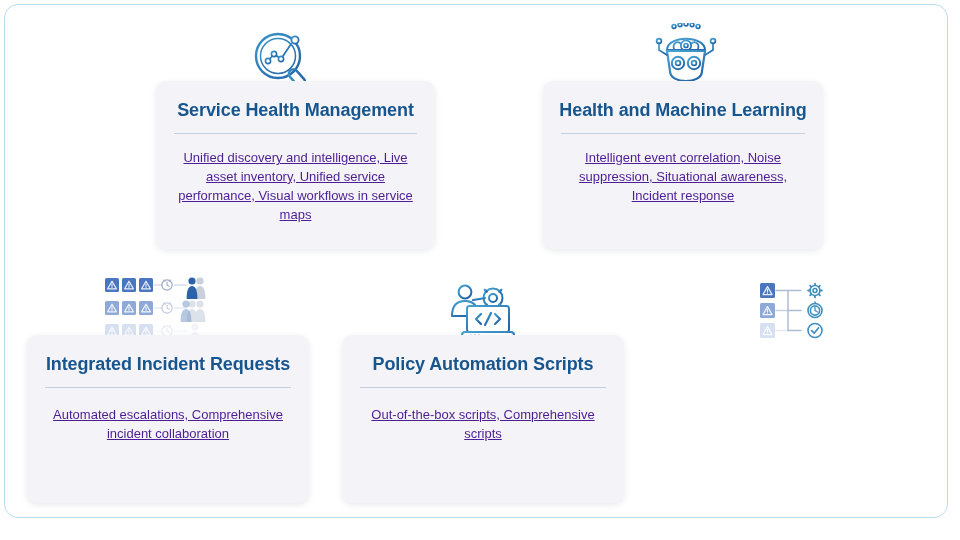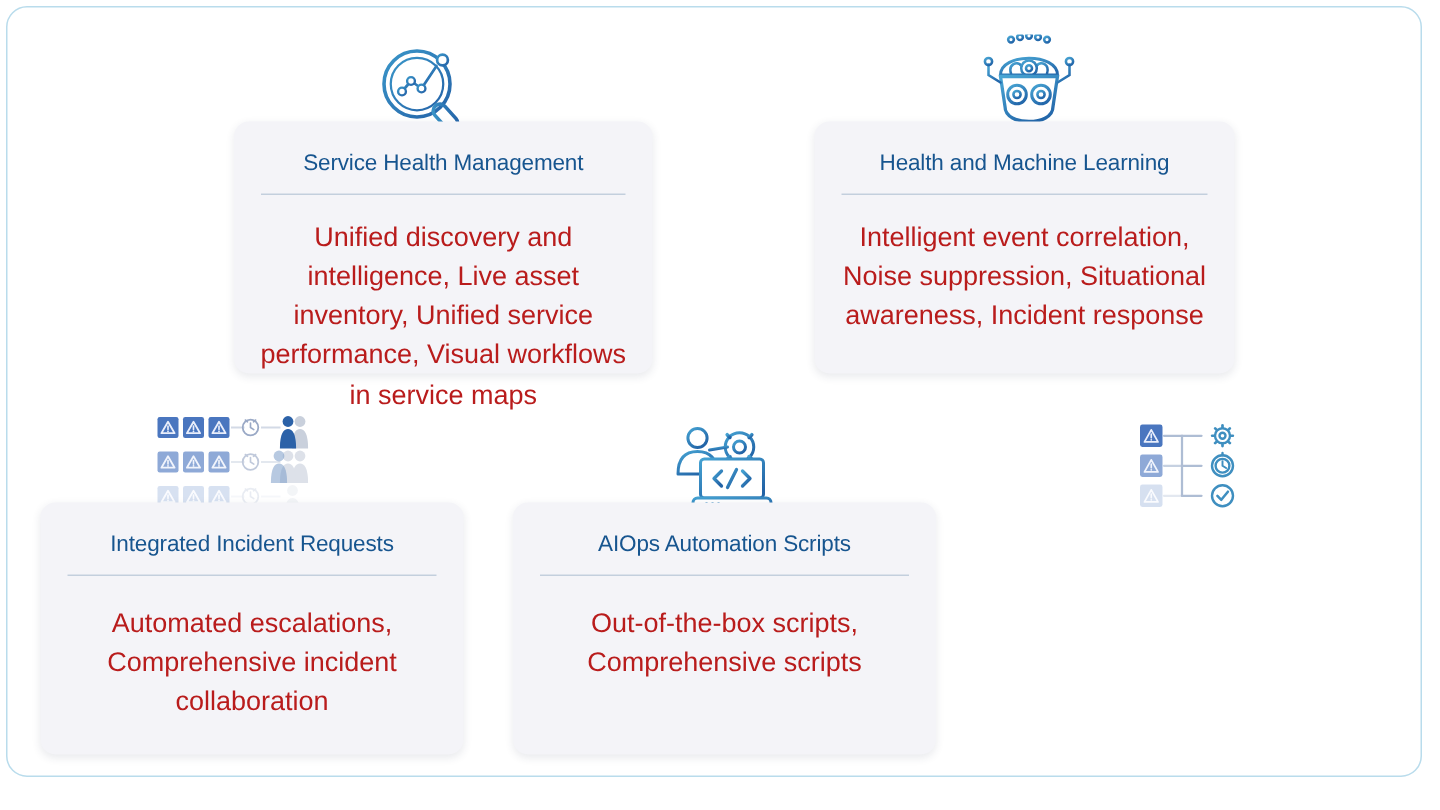--- a/index.html
+++ b/index.html
@@ -32,38 +32,39 @@
     background: #f4f4f8;
     border-radius: 10px;
     box-sizing: border-box;
     box-shadow: 0 2px 6px rgba(40, 50, 80, 0.10);
     padding: 18px 16px 16px 16px;
     text-align: center;
   }
 
   .card-title {
     color: #17558f;
-    font-weight: normal;
-    font-size: 15px;
+    font-weight: bold;
+    font-size: 18px;
     line-height: 1.28;
     letter-spacing: -0.1px;
     margin: 0 0 11px 0;
   }
 
   .card-divider {
     height: 1px;
     background: #c3cfdd;
     margin: 0 2px 15px 2px;
   }
 
   .card-body {
-    color: #b91c1c;
-    font-size: 18px;
+    color: #4c1d95;
+    font-size: 13px;
     line-height: 1.45;
     margin: 0;
+    text-decoration: underline;
   }
 
   
   #card-0 { left: 151px; top: 76px;  width: 279px; height: 168px; }
   #card-1 { left: 538px; top: 76px;  width: 280px; height: 168px; }
 
   
   #card-2 { left: 22px;  top: 330px; width: 282px; height: 168px; }
   #card-3 { left: 337px; top: 330px; width: 282px; height: 168px; }
   #card-4 { left: 652px; top: 330px; width: 282px; height: 168px; }
@@ -311,19 +312,19 @@
     <div class="card-body">Intelligent event correlation, Noise suppression, Situational awareness, Incident response</div>
   </div>
 
   <div class="card" id="card-2">
     <div class="card-title">Integrated Incident Requests</div>
     <div class="card-divider"></div>
     <div class="card-body">Automated escalations, Comprehensive incident collaboration</div>
   </div>
 
   <div class="card" id="card-3">
-    <div class="card-title">AIOps Automation Scripts</div>
+    <div class="card-title">Policy Automation Scripts</div>
     <div class="card-divider"></div>
     <div class="card-body">Out-of-the-box scripts, Comprehensive scripts</div>
   </div>
 
 
 </div>
 
 </body></html>

